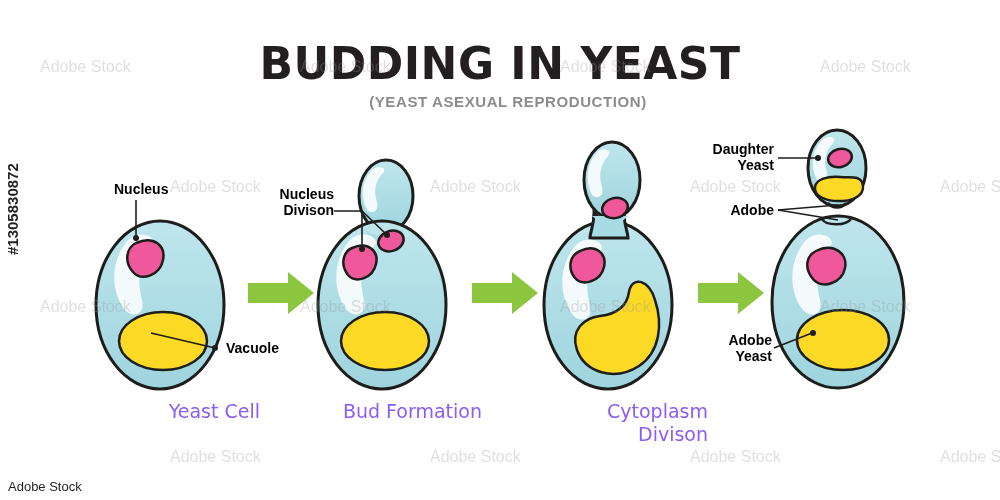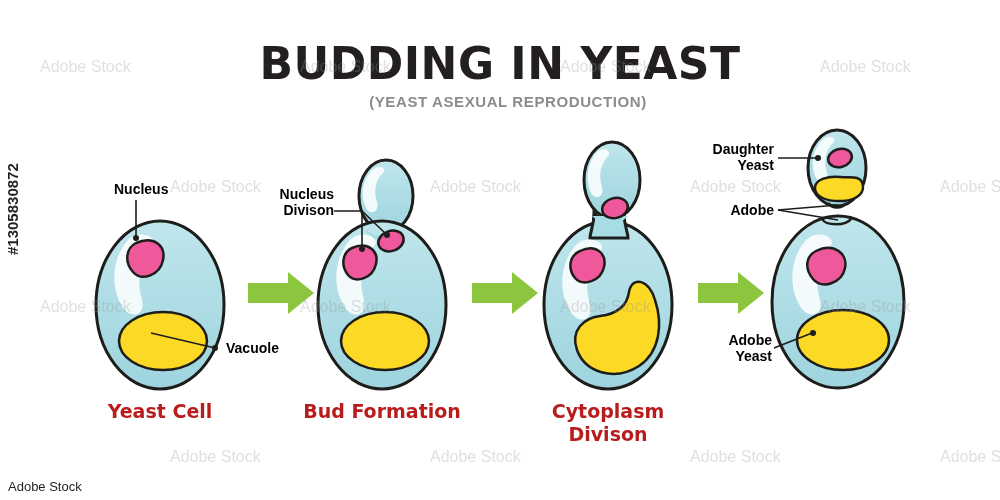--- a/index.html
+++ b/index.html
@@ -45,24 +45,24 @@
     font-weight: bold;
     letter-spacing: 0.6px;
     color: #8c8c8c;
     font-family: "Liberation Sans", sans-serif;
     padding-left: 8px;
   }
 
   
   .stage-label {
     position: absolute;
-    text-align: center;
+    text-align: right;
     font-size: 19px;
-    font-weight: bold;
-    color: #b91c1c;
+    font-weight: normal;
+    color: #8b5cf6;
     line-height: 23px;
     font-family: "DejaVu Sans", sans-serif;
   }
 
   
   .callout {
     position: absolute;
     font-size: 14px;
     font-weight: bold;
     color: #000000;

